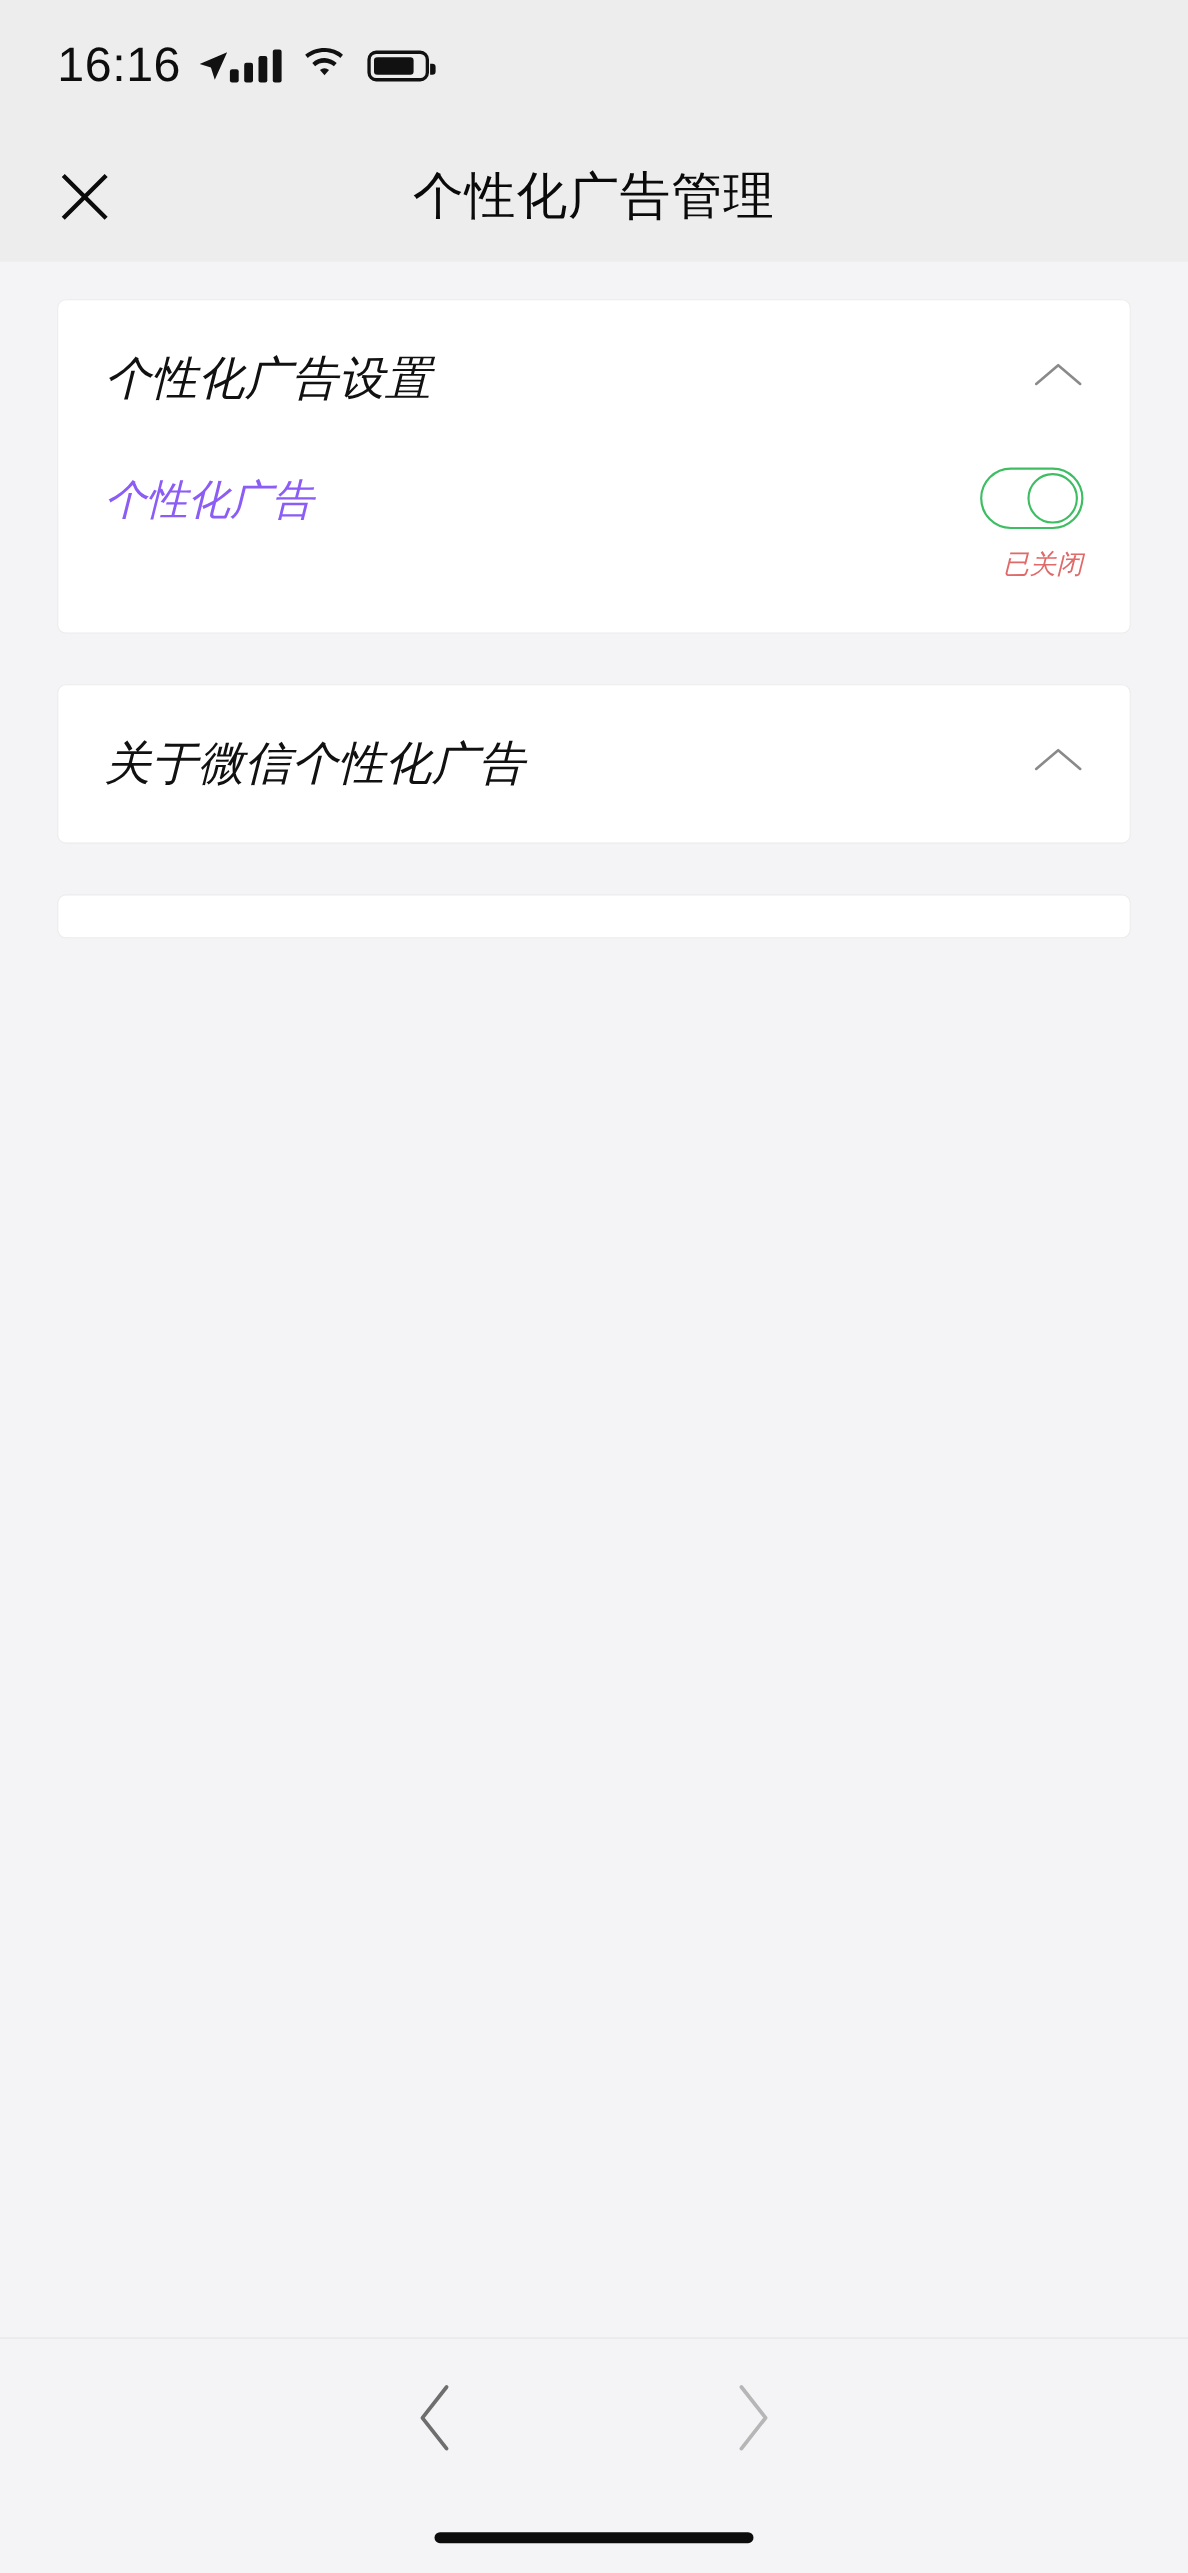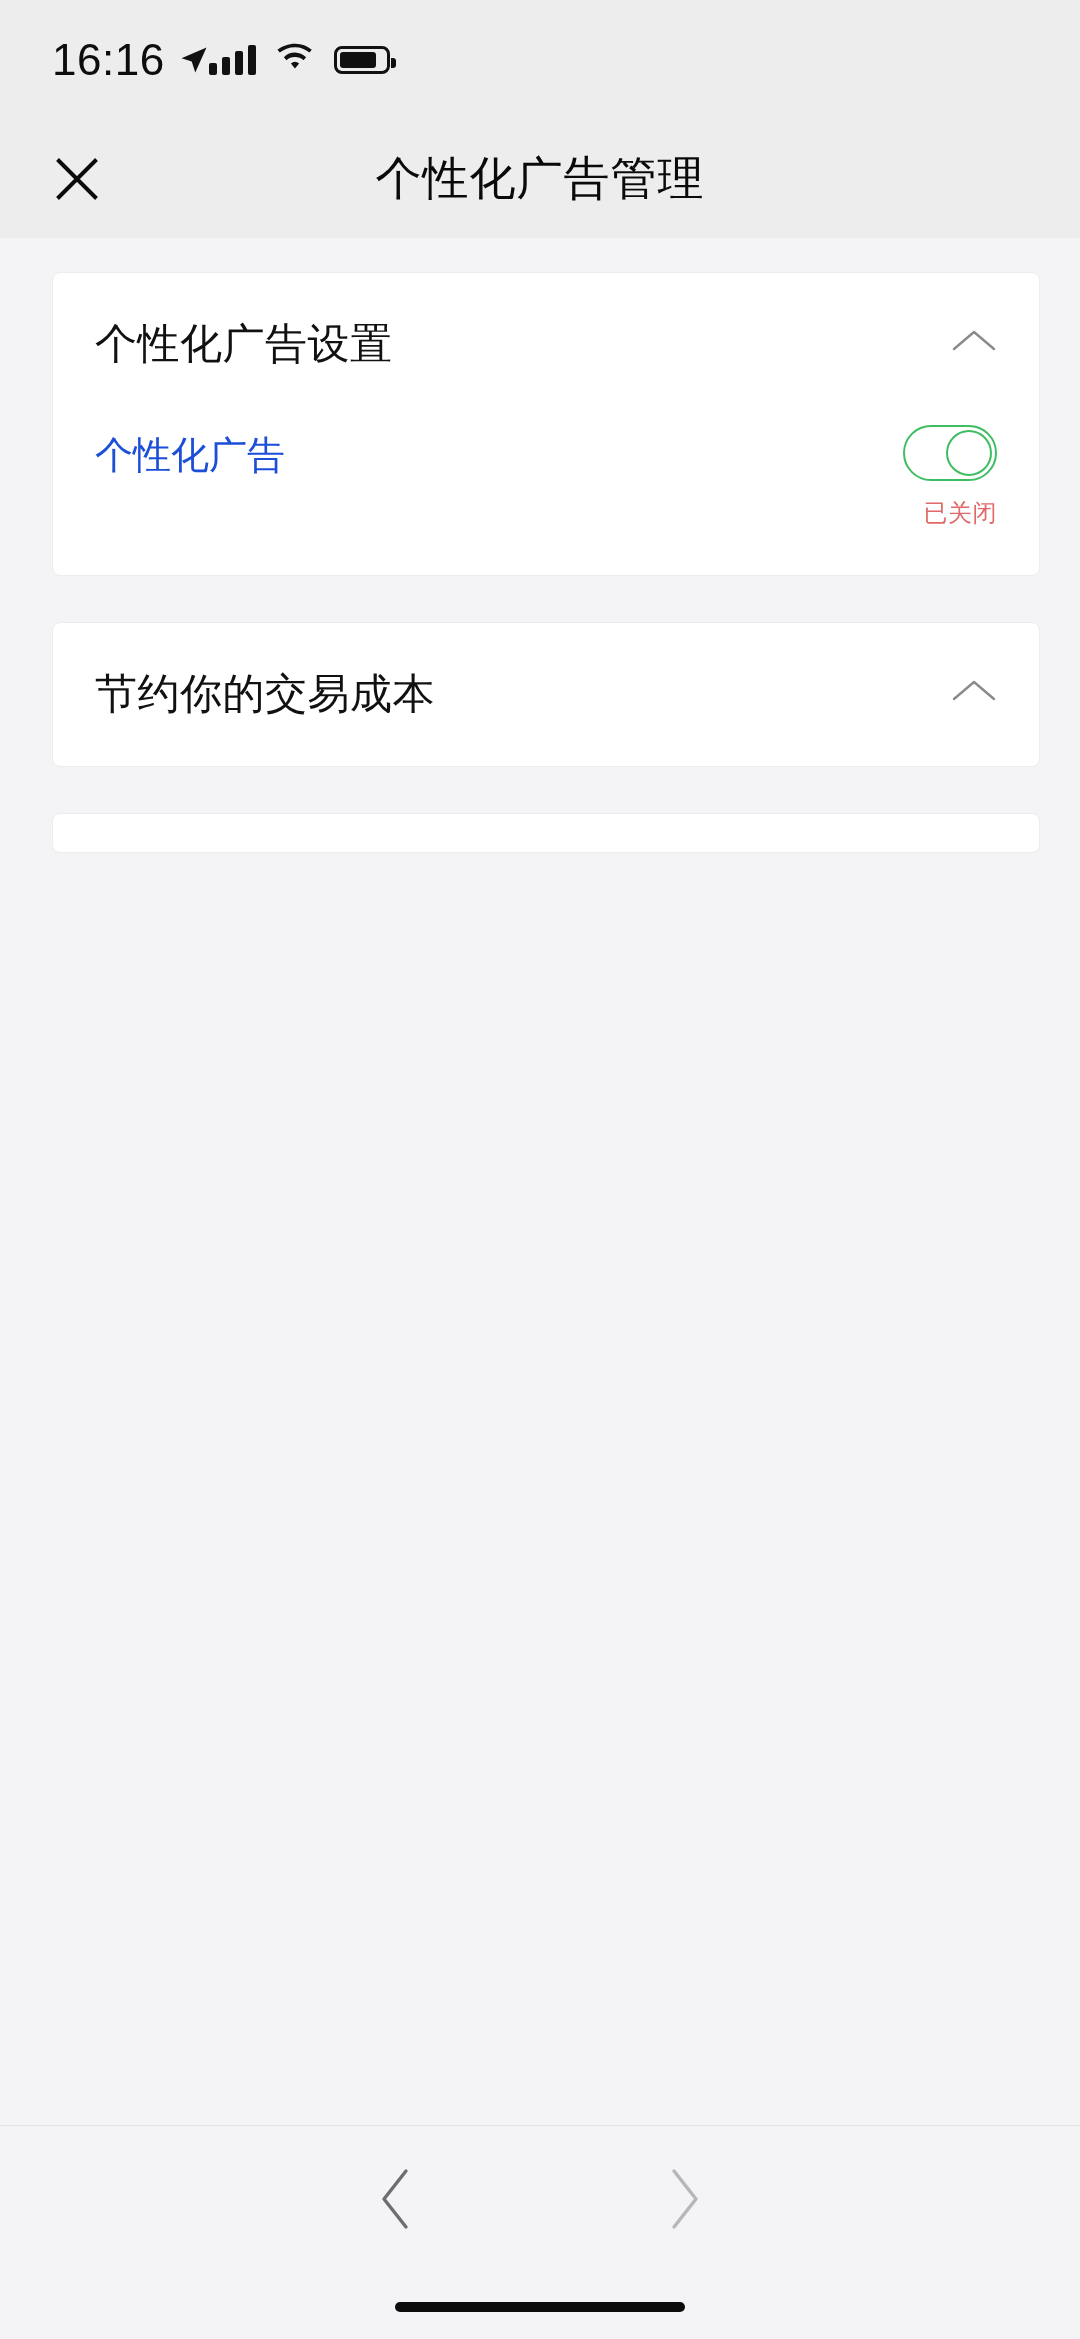--- a/index.html
+++ b/index.html
@@ -98,22 +98,23 @@
     color: #0a0a0a;
     font-weight: 400;
     letter-spacing: 1px;
     pointer-events: none;
   }
 
   
   .content {
     flex: 1 1 auto;
     background: #f4f4f6;
-    padding: 34px 40px 0 52px;
+    padding: 34px 52px 0 52px;
     overflow: hidden;
+    font-style: italic;
   }
   .card {
     background: #ffffff;
     border: 1px solid #ececec;
     border-radius: 8px;
     padding: 46px 42px 46px 42px;
     margin-bottom: 46px;
     position: relative;
   }
   .card-head {
@@ -135,21 +136,21 @@
   }
 
   .row {
     display: flex;
     align-items: flex-start;
     justify-content: space-between;
     margin-top: 56px;
   }
   .row-label {
     font-size: 38px;
-    color: #1d4ed8;
+    color: #8b5cf6;
     line-height: 1.2;
     padding-top: 8px;
   }
   .toggle-wrap {
     display: flex;
     flex-direction: column;
     align-items: flex-end;
   }
   .toggle {
     width: 94px;
@@ -290,21 +291,21 @@
             <span class="knob"></span>
           </div>
           <div class="toggle-state">已关闭</div>
         </div>
       </div>
 
     </div>
 
     <div class="card">
       <div class="card-head">
-        <div class="card-title">节约你的交易成本</div>
+        <div class="card-title">关于微信个性化广告</div>
         <span class="chev">
           <svg width="46" height="28" viewBox="0 0 46 28">
               <path d="M3 22 23 5l20 17" stroke="#8a8a8a" stroke-width="2.4" fill="none" stroke-linecap="round" stroke-linejoin="round"></path>
             </svg>
         </span>
       </div>
     </div>
 
     <div class="card card-stub"></div>
   </div>

